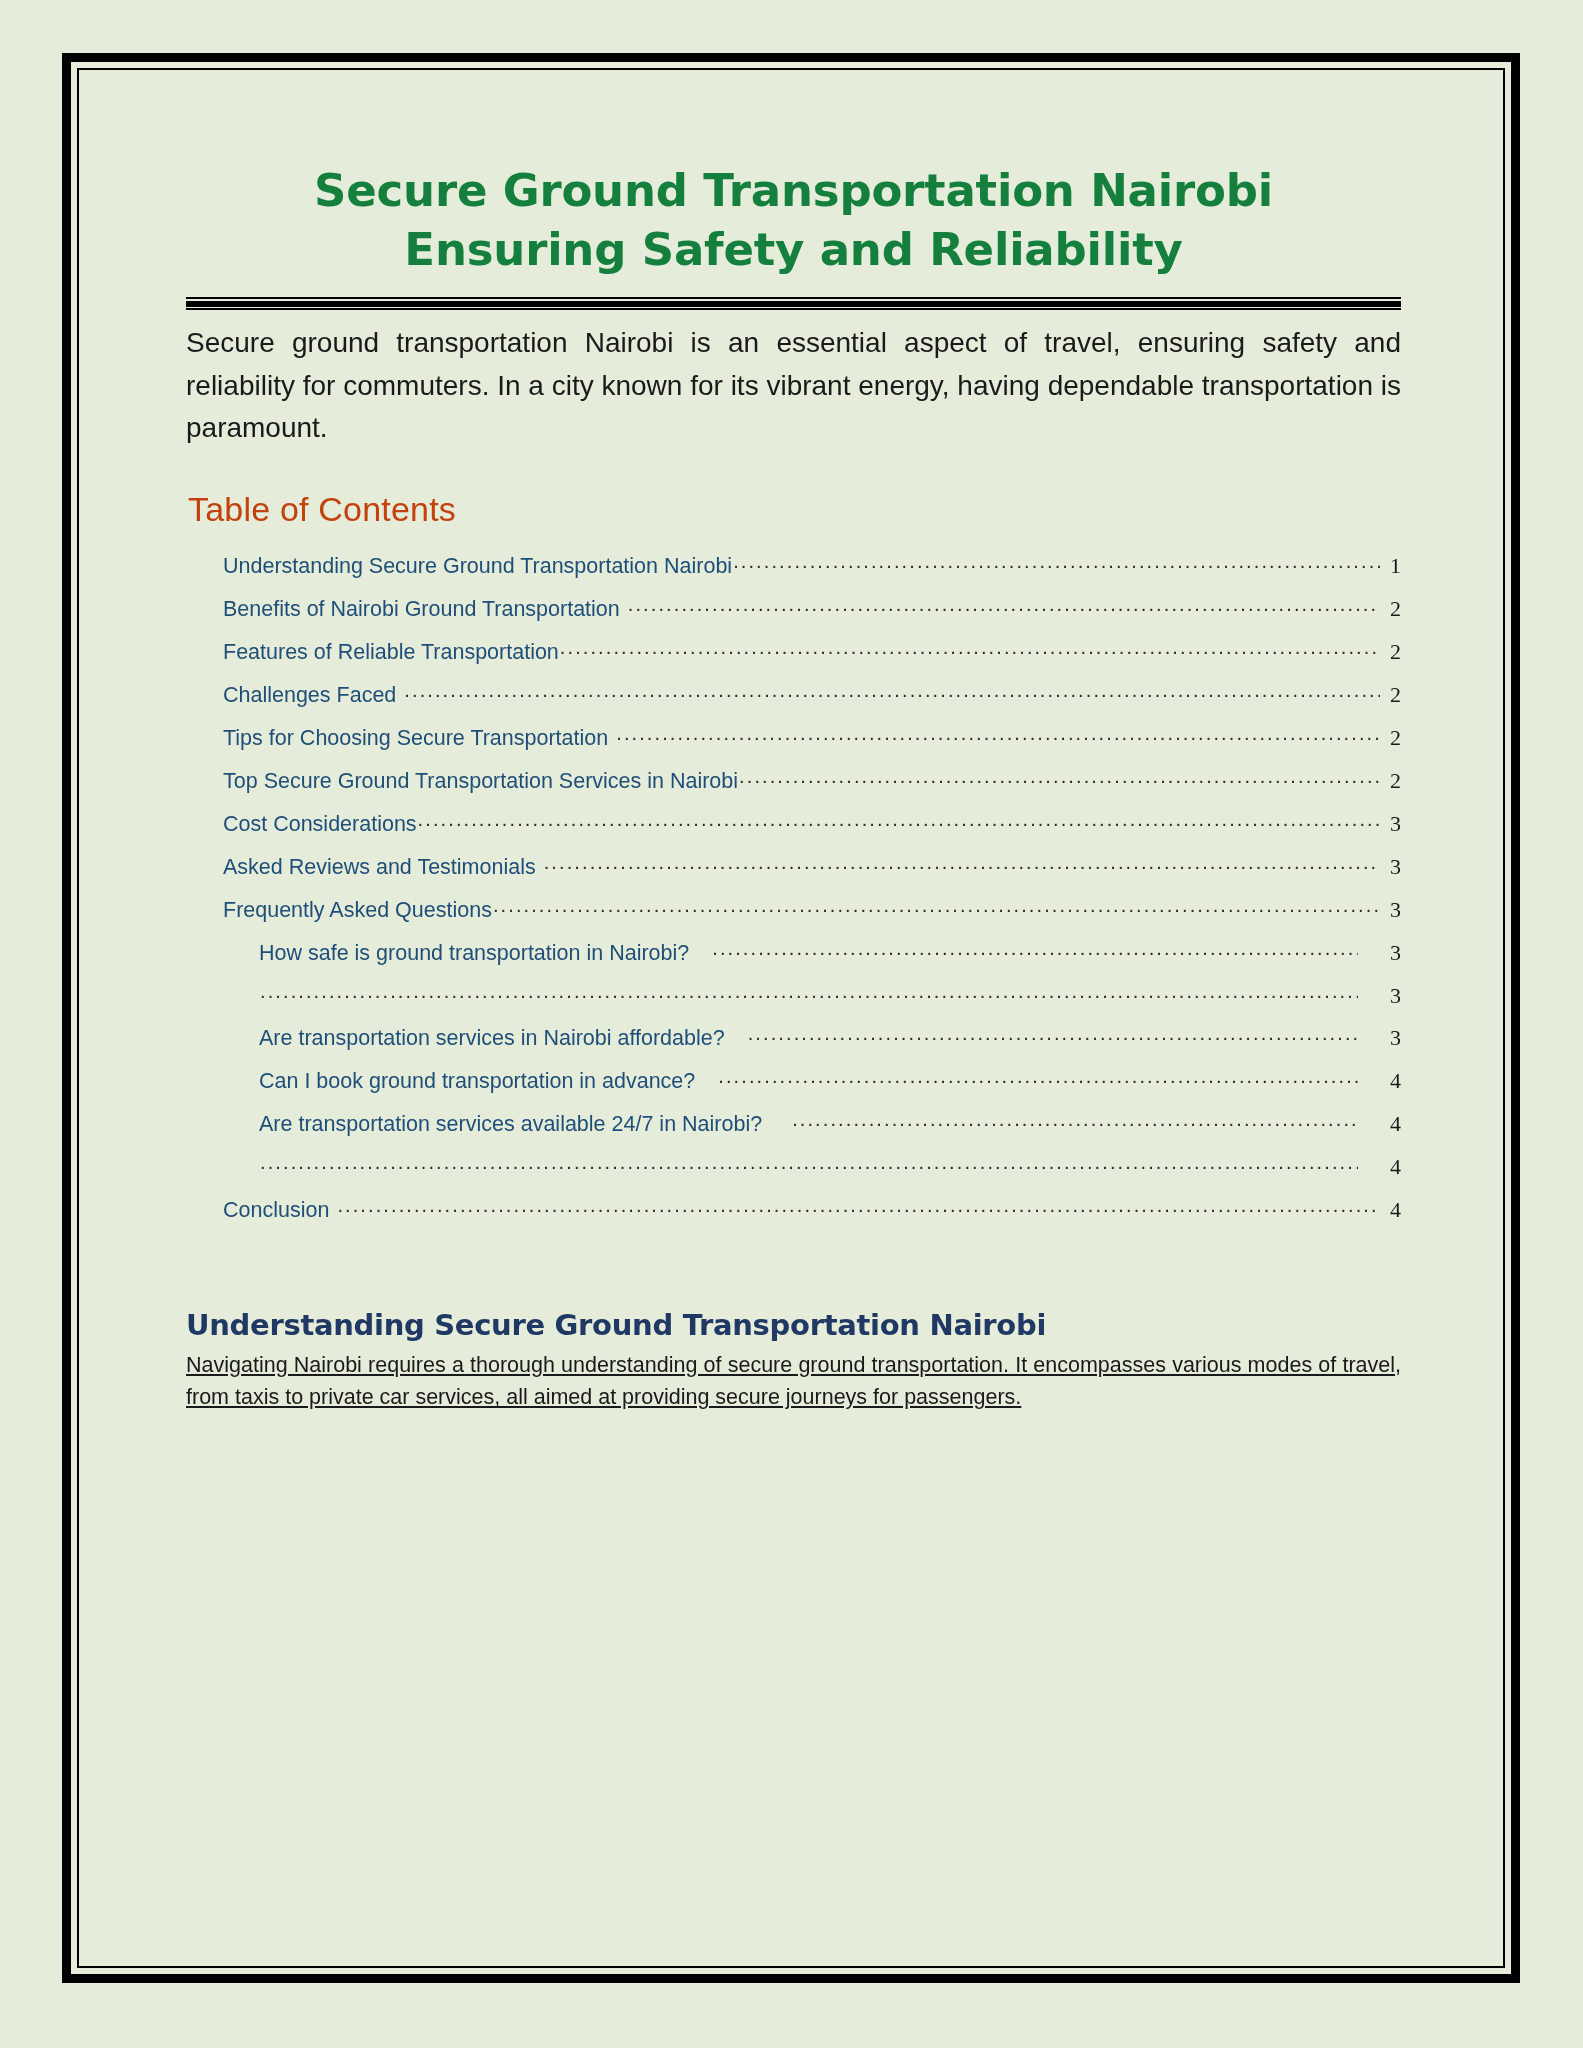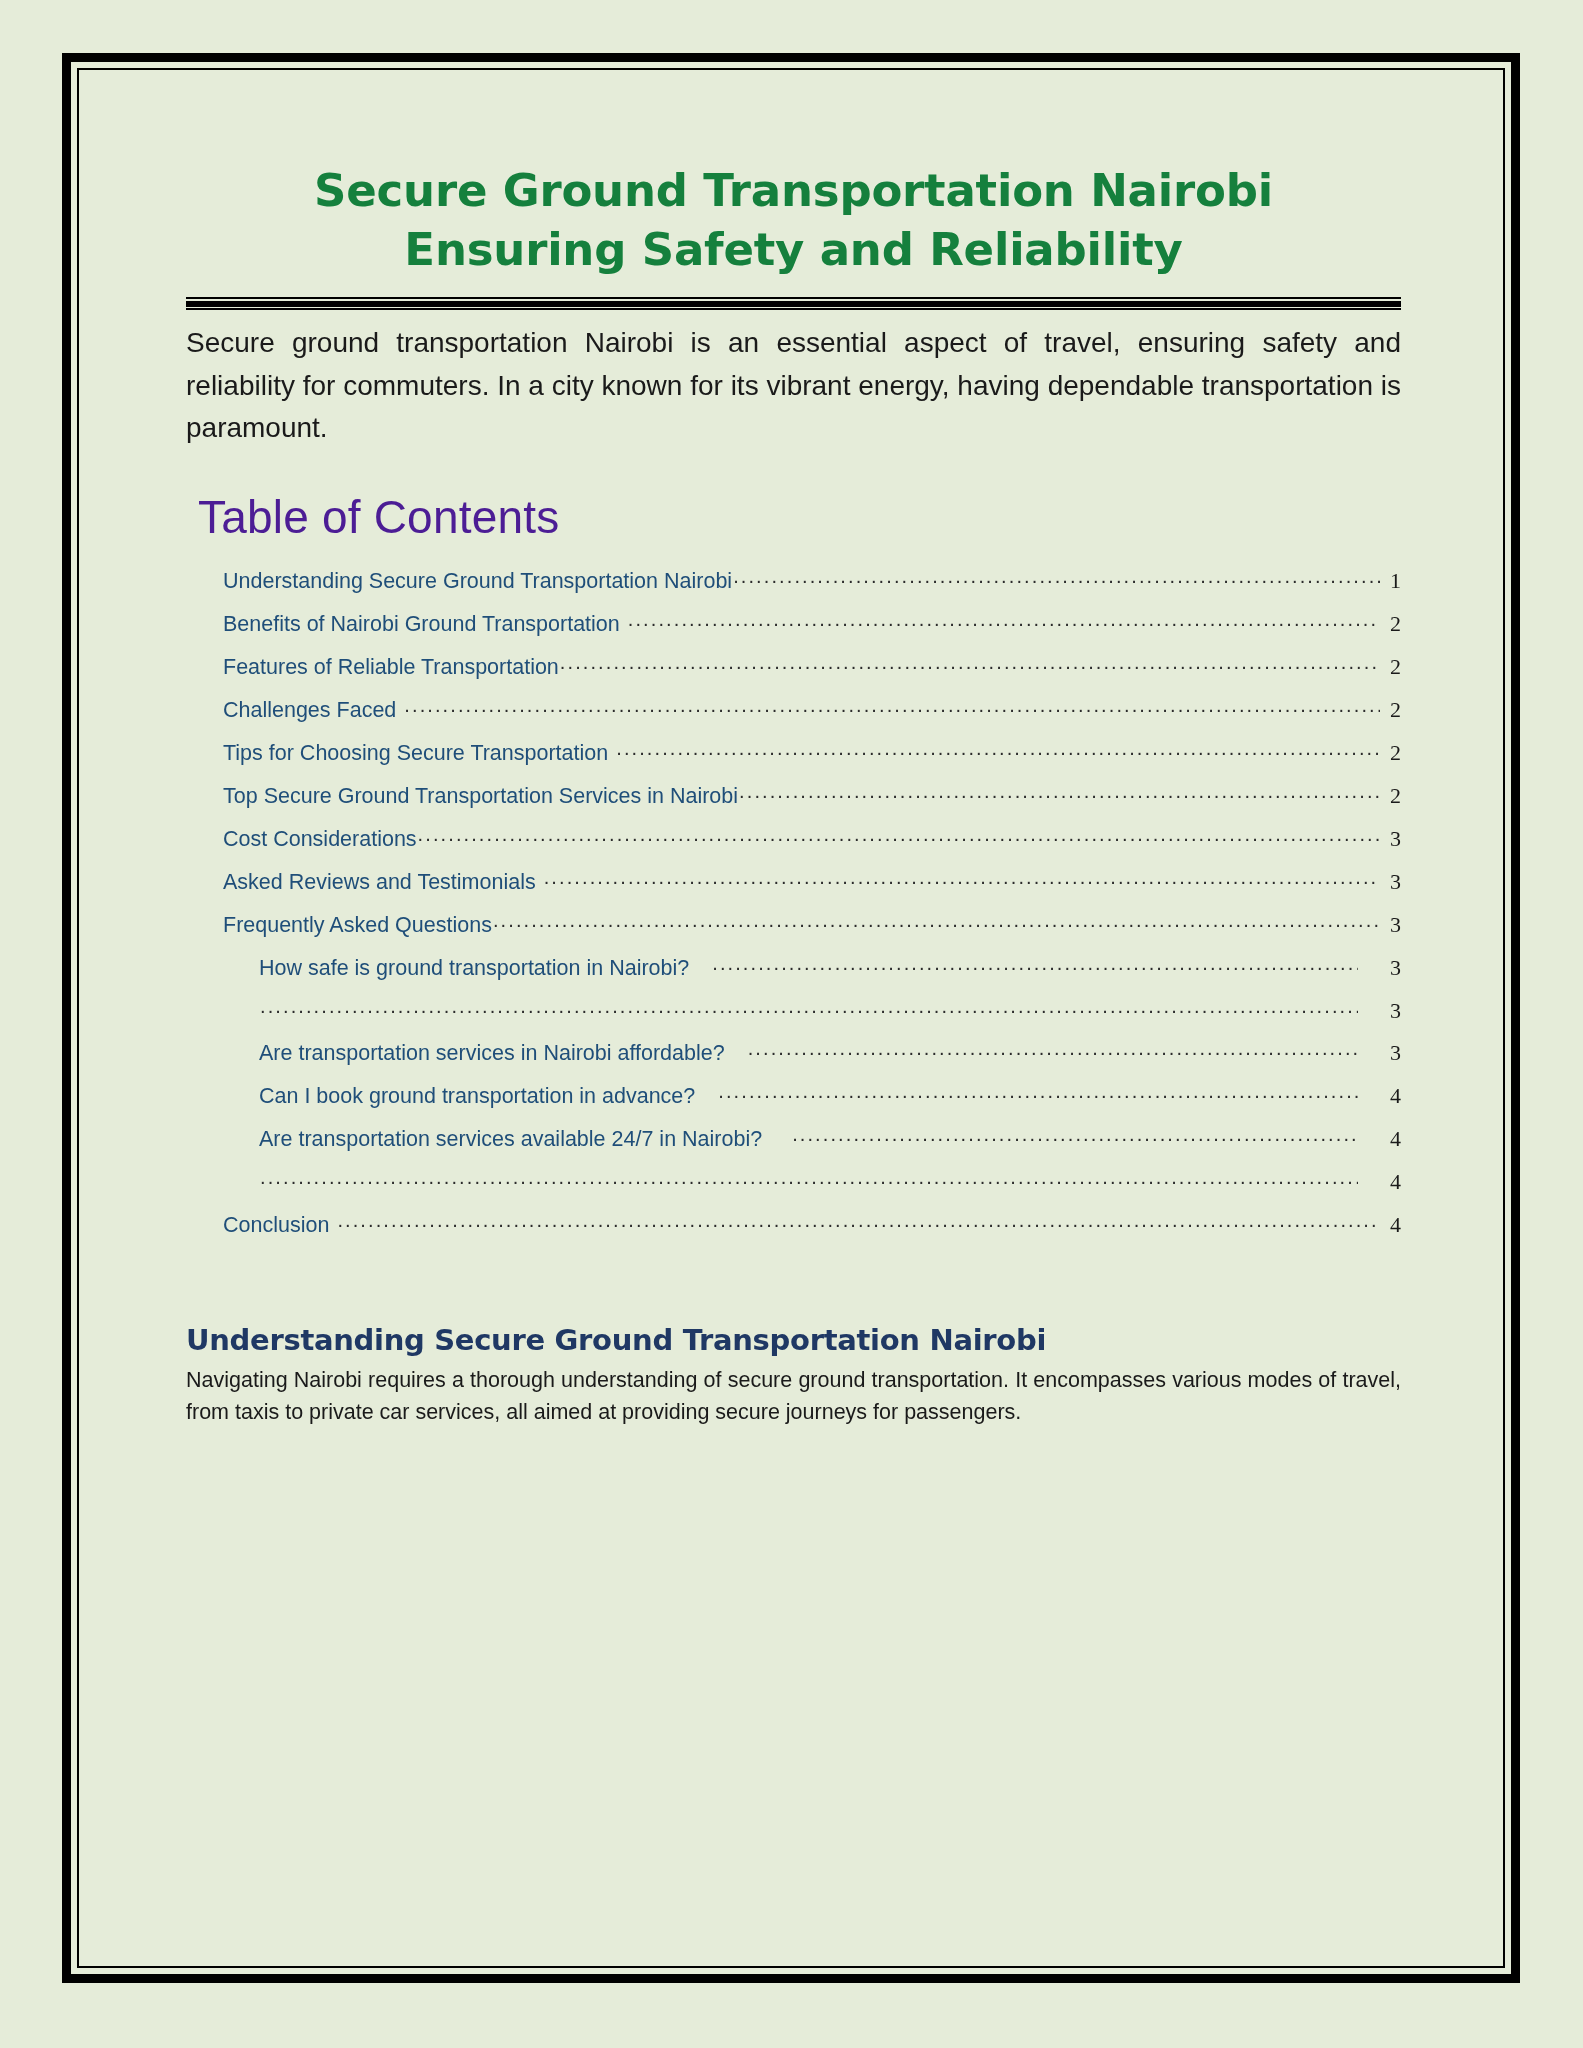--- a/index.html
+++ b/index.html
@@ -84,23 +84,23 @@
     font-size: 28px;
     line-height: 1.52;
     color: #1a1a1a;
     text-align: justify;
     text-justify: inter-word;
     font-family: "Liberation Sans", sans-serif;
   }
 
   
   .toc-heading {
-    margin: 40px 0 0 12px;
-    font-size: 46px;
-    color: #4c1d95;
+    margin: 40px 0 0 2px;
+    font-size: 34px;
+    color: #c2410c;
     font-weight: normal;
     font-family: "Liberation Sans", sans-serif;
     letter-spacing: 0.2px;
   }
 
   .toc-list {
     margin: 14px 0 0 0;
     padding: 0;
     list-style: none;
   }
@@ -158,20 +158,21 @@
     font-family: "DejaVu Sans", sans-serif;
     letter-spacing: -0.3px;
   }
   .section-body {
     margin: 7px 0 0 0;
     font-size: 21.5px;
     line-height: 1.52;
     color: #1a1a1a;
     text-align: justify;
     text-justify: inter-word;
+    text-decoration: underline;
   }
 </style>
 </head>
 <body>
 
 <div id="page-frame">
   <div id="page-frame-inner"></div>
 
   <div id="content">
 

